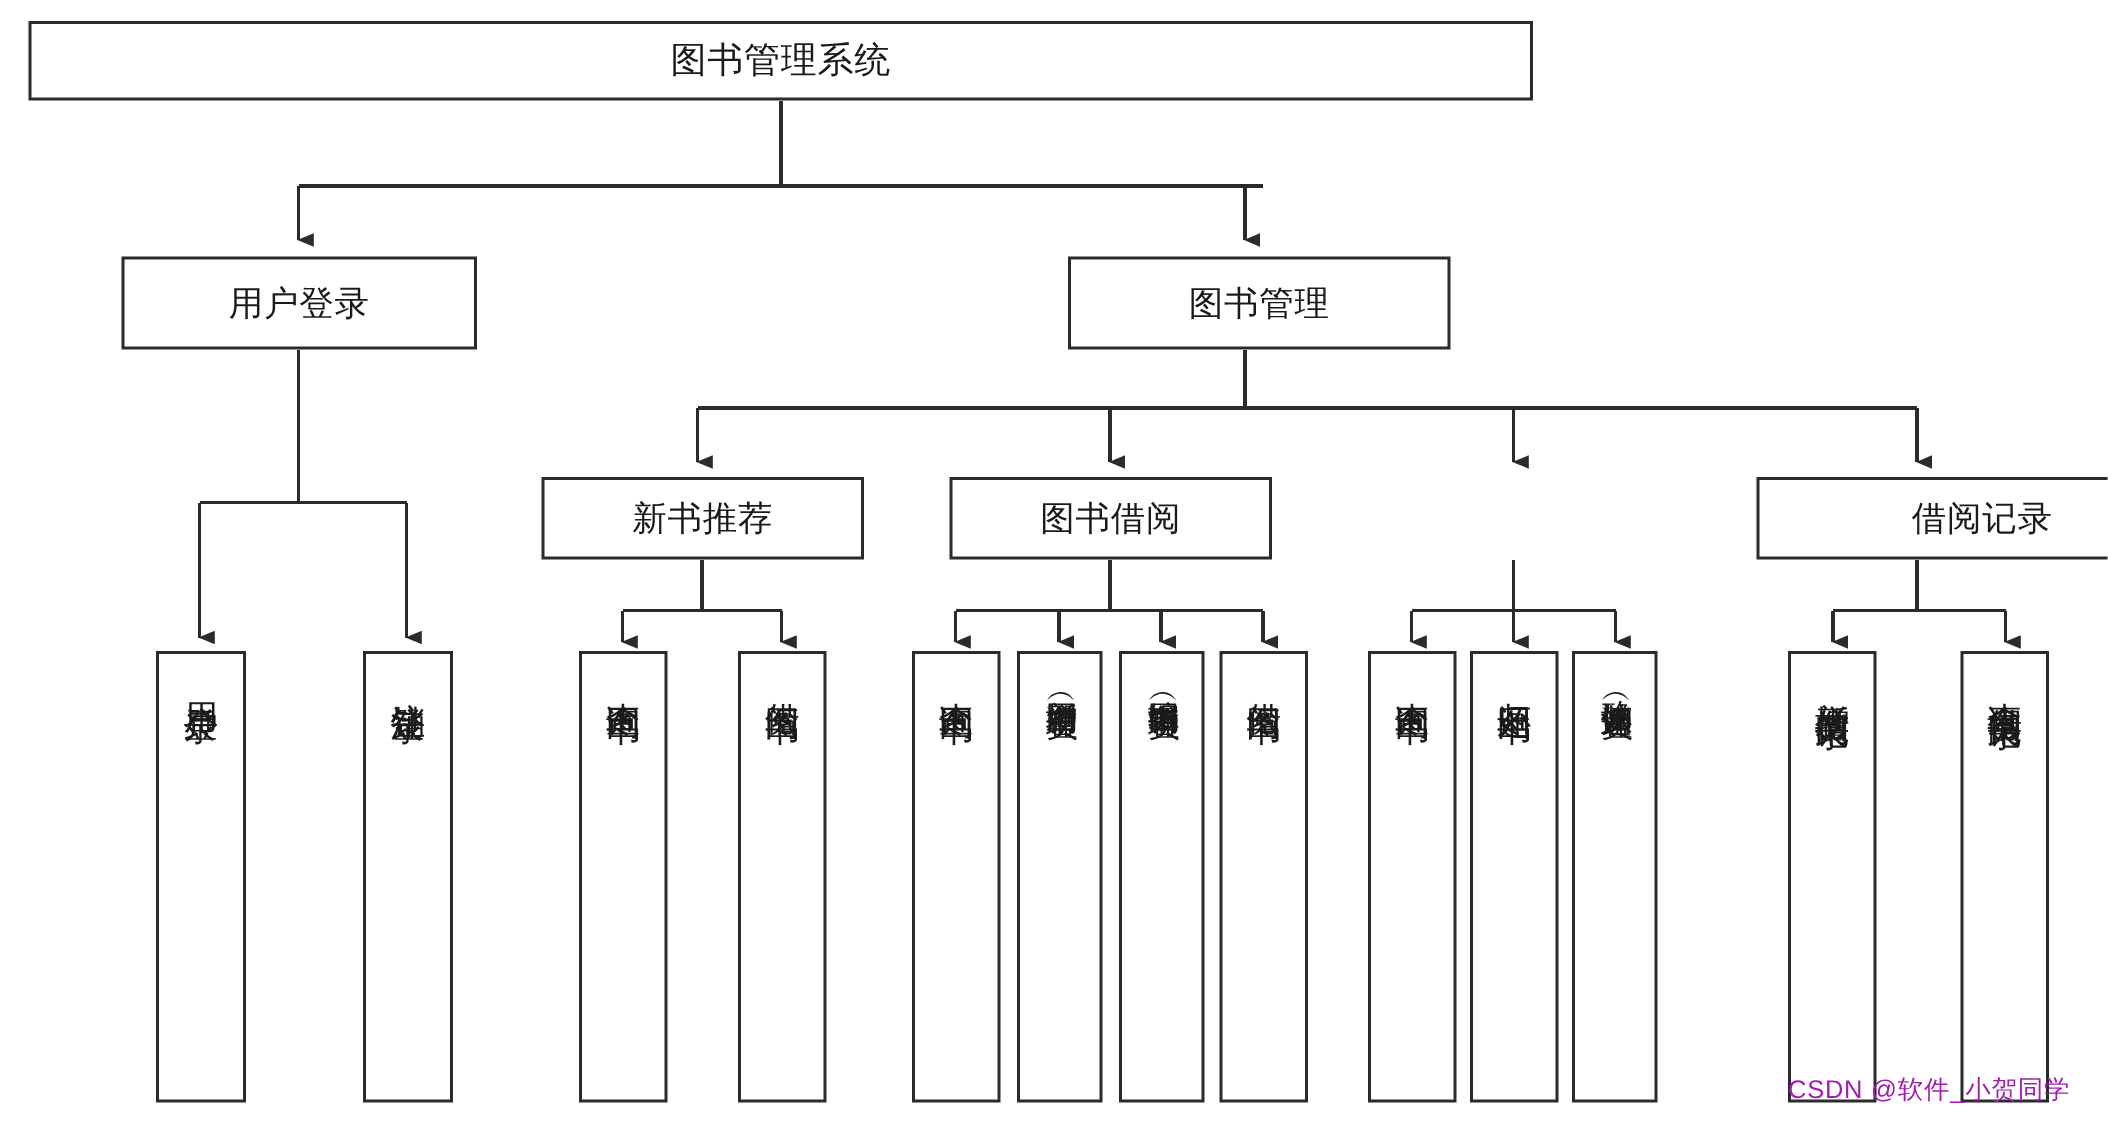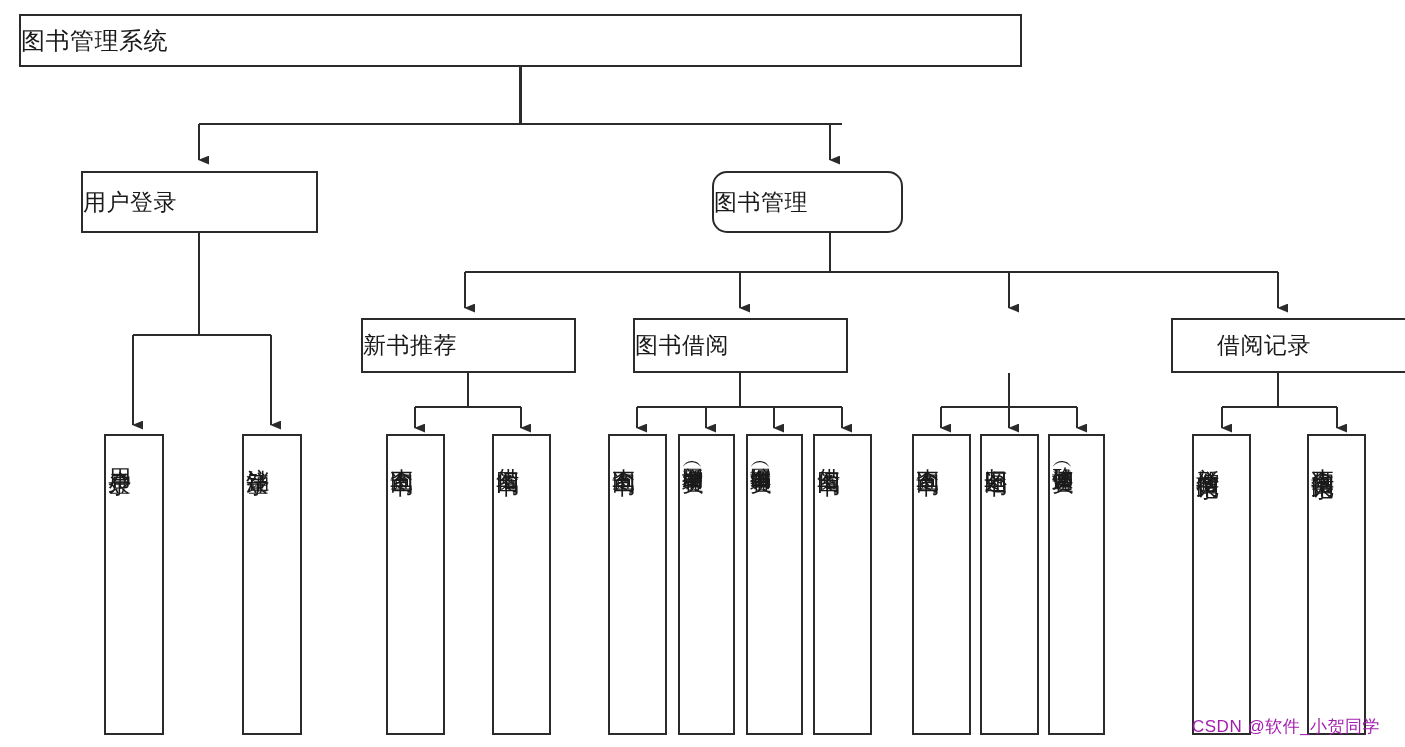--- a/index.html
+++ b/index.html
@@ -28,21 +28,21 @@
     height: 747px;
     pointer-events: none;
   }
   .node {
     position: absolute;
     box-sizing: border-box;
     border: 2.5px solid #2b2b2b;
     background: #ffffff;
     display: flex;
     align-items: center;
-    justify-content: flex-start;
+    justify-content: center;
     color: #1a1a1a;
   }
   .node .node-label {
     display: block;
     text-align: center;
     line-height: 1.05;
     letter-spacing: 0.5px;
   }
   
   .node.horiz .node-label {
@@ -133,21 +133,21 @@
   </svg>
 
   <div class="node horiz root" style="left:19px; top:14px; width:1003px; height:53px;">
     <span class="node-label">图书管理系统</span>
   </div>
 
   <div class="node horiz" style="left:81px; top:171px; width:237px; height:62px;">
     <span class="node-label">用户登录</span>
   </div>
 
-  <div class="node horiz" style="left:712px; top:171px; width:191px; height:62px;border-radius:15px;">
+  <div class="node horiz" style="left:712px; top:171px; width:255px; height:62px;">
     <span class="node-label">图书管理</span>
   </div>
 
   <div class="node horiz" style="left:361px; top:318px; width:215px; height:55px;">
     <span class="node-label">新书推荐</span>
   </div>
 
   <div class="node horiz" style="left:633px; top:318px; width:215px; height:55px;">
     <span class="node-label">图书借阅</span>
   </div>

